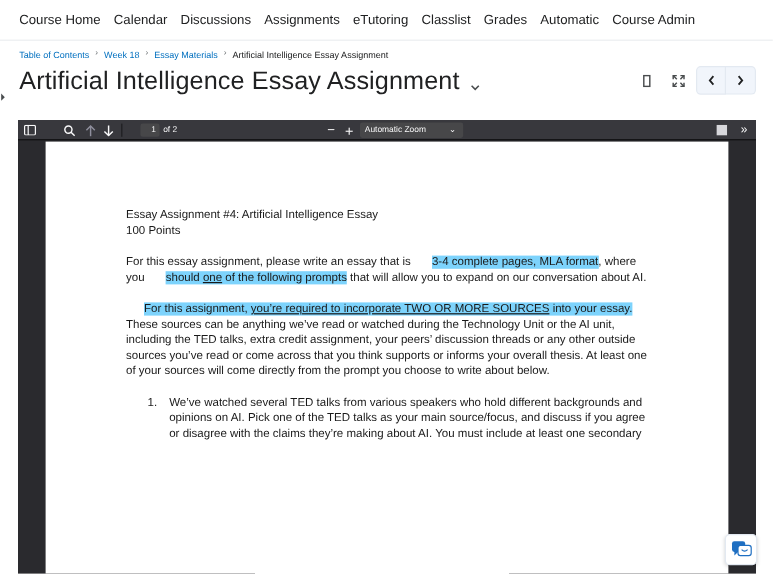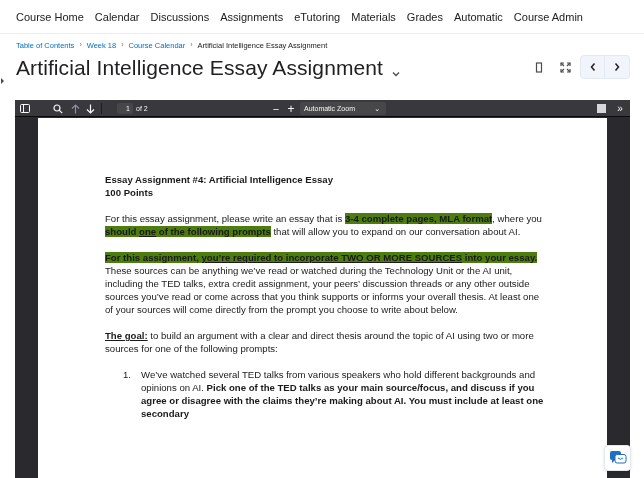--- a/index.html
+++ b/index.html
@@ -24,49 +24,49 @@
   .toolbar { position: absolute; left: 0; top: 0; width: 615px; height: 17px; background: #38383d; border-bottom: 1px solid #0c0c0d; display: flex; align-items: center; }
   .tb-icon { position: absolute; top: 2px; height: 13px; display: flex; align-items: center; justify-content: center; }
   .page-input { position: absolute; left: 102px; top: 3px; width: 16px; height: 11px; background: #474749; border-radius: 2px; color: #f9f9fa; font-size: 7px; text-align: right; padding-right: 3px; line-height: 11px; }
   .page-of { position: absolute; left: 121px; top: 3px; font-size: 7px; color: #f9f9fa; line-height: 11px; }
   .zoom-select { position: absolute; left: 285px; top: 2px; width: 86px; height: 13px; background: #474749; border-radius: 2px; color: #f9f9fa; font-size: 7px; line-height: 13px; padding-left: 4px; }
   .zoom-select .chev { position: absolute; right: 6px; top: 0; font-size: 7px; }
   .tb-sep { position: absolute; top: 3px; width: 1px; height: 11px; background: #0c0c0d; opacity: 0.6; }
   .page { position: absolute; left: 23px; top: 18px; width: 569px; height: 400px; background: #fff; }
   .doc { position: absolute; left: 67px; top: 55px; width: 440px; font-family: "Liberation Sans", "DejaVu Sans", sans-serif; font-size: 9.6px; line-height: 13px; color: #1a1a1a; }
   .doc p { margin-bottom: 13px; }
-  .doc b { font-weight: bold; }
-  .hl { background: #4d7c0f; }
+  .doc b { font-weight: normal; }
+  .hl { background: #7dd3fc; margin-left: 15px; }
   .u { text-decoration: underline; }
   .doc ol { list-style: none; }
   .doc ol li { position: relative; padding-left: 18px; margin-left: 18px; }
   .doc ol li .num { position: absolute; left: 0; top: 0; }
   .chat-fab { position: absolute; left: 604px; top: 445px; width: 27px; height: 26px; background: #fff; border: 1px solid #e3e9f1; border-radius: 4px; display: flex; align-items: center; justify-content: center; box-shadow: 0 1px 3px rgba(0,0,0,0.12); }
 </style>
 </head>
 <body>
 
 <nav class="topnav">
   <a>Course Home</a>
   <a>Calendar</a>
   <a>Discussions</a>
   <a>Assignments</a>
   <a>eTutoring</a>
-  <a>Materials</a>
+  <a>Classlist</a>
   <a>Grades</a>
   <a>Automatic</a>
   <a>Course Admin</a>
 </nav>
 
 <div class="breadcrumb">
   <a>Table of Contents</a>
   <span class="sep">›</span>
   <a>Week 18</a>
   <span class="sep">›</span>
-  <a>Course Calendar</a>
+  <a>Essay Materials</a>
   <span class="sep">›</span>
   <span class="current">Artificial Intelligence Essay Assignment</span>
 </div>
 
 <div class="left-handle"></div>
 
 <div class="title-row">
   <h1 class="title">Artificial Intelligence Essay Assignment</h1>
   <span class="title-chev">
     <svg width="10" height="10" viewBox="0 0 10 10">
@@ -151,21 +151,20 @@
   </div>
 
   <div class="page">
     <div class="doc">
       <p>
         <b>Essay Assignment #4: Artificial Intelligence Essay</b><br>
         <b>100 Points</b>
       </p>
       <p><span>For this essay assignment, please write an essay that is </span><b class="hl">3-4 complete pages, MLA format</b><span>, where you </span><b class="hl"><span>should </span><span class="u">one</span><span> of the following prompts</span></b><span> that will allow you to expand on our conversation about AI.</span></p>
       <p><b class="hl"><span>For this assignment, </span><span class="u">you’re required to incorporate TWO OR MORE SOURCES</span><span> into your essay.</span></b><span> These sources can be anything we’ve read or watched during the Technology Unit or the AI unit, including the TED talks, extra credit assignment, your peers’ discussion threads or any other outside sources you’ve read or come across that you think supports or informs your overall thesis. At least one of your sources will come directly from the prompt you choose to write about below.</span></p>
-      <p><b class="u">The goal:</b><span> to build an argument with a clear and direct thesis around the topic of AI using two or more sources for one of the following prompts:</span></p>
       <ol>
         <li><span class="num">1.</span><span>We’ve watched several TED talks from various speakers who hold different backgrounds and opinions on AI. </span><b>Pick one of the TED talks as your main source/focus, and discuss if you agree or disagree with the claims they’re making about AI. You must include at least one secondary</b></li>
       </ol>
     </div>
   </div>
 </div>
 
 <div class="chat-fab">
   <svg width="18" height="16" viewBox="0 0 18 16">
     <rect x="1" y="1" width="11" height="9" rx="2" fill="#1f6fc2"></rect>

